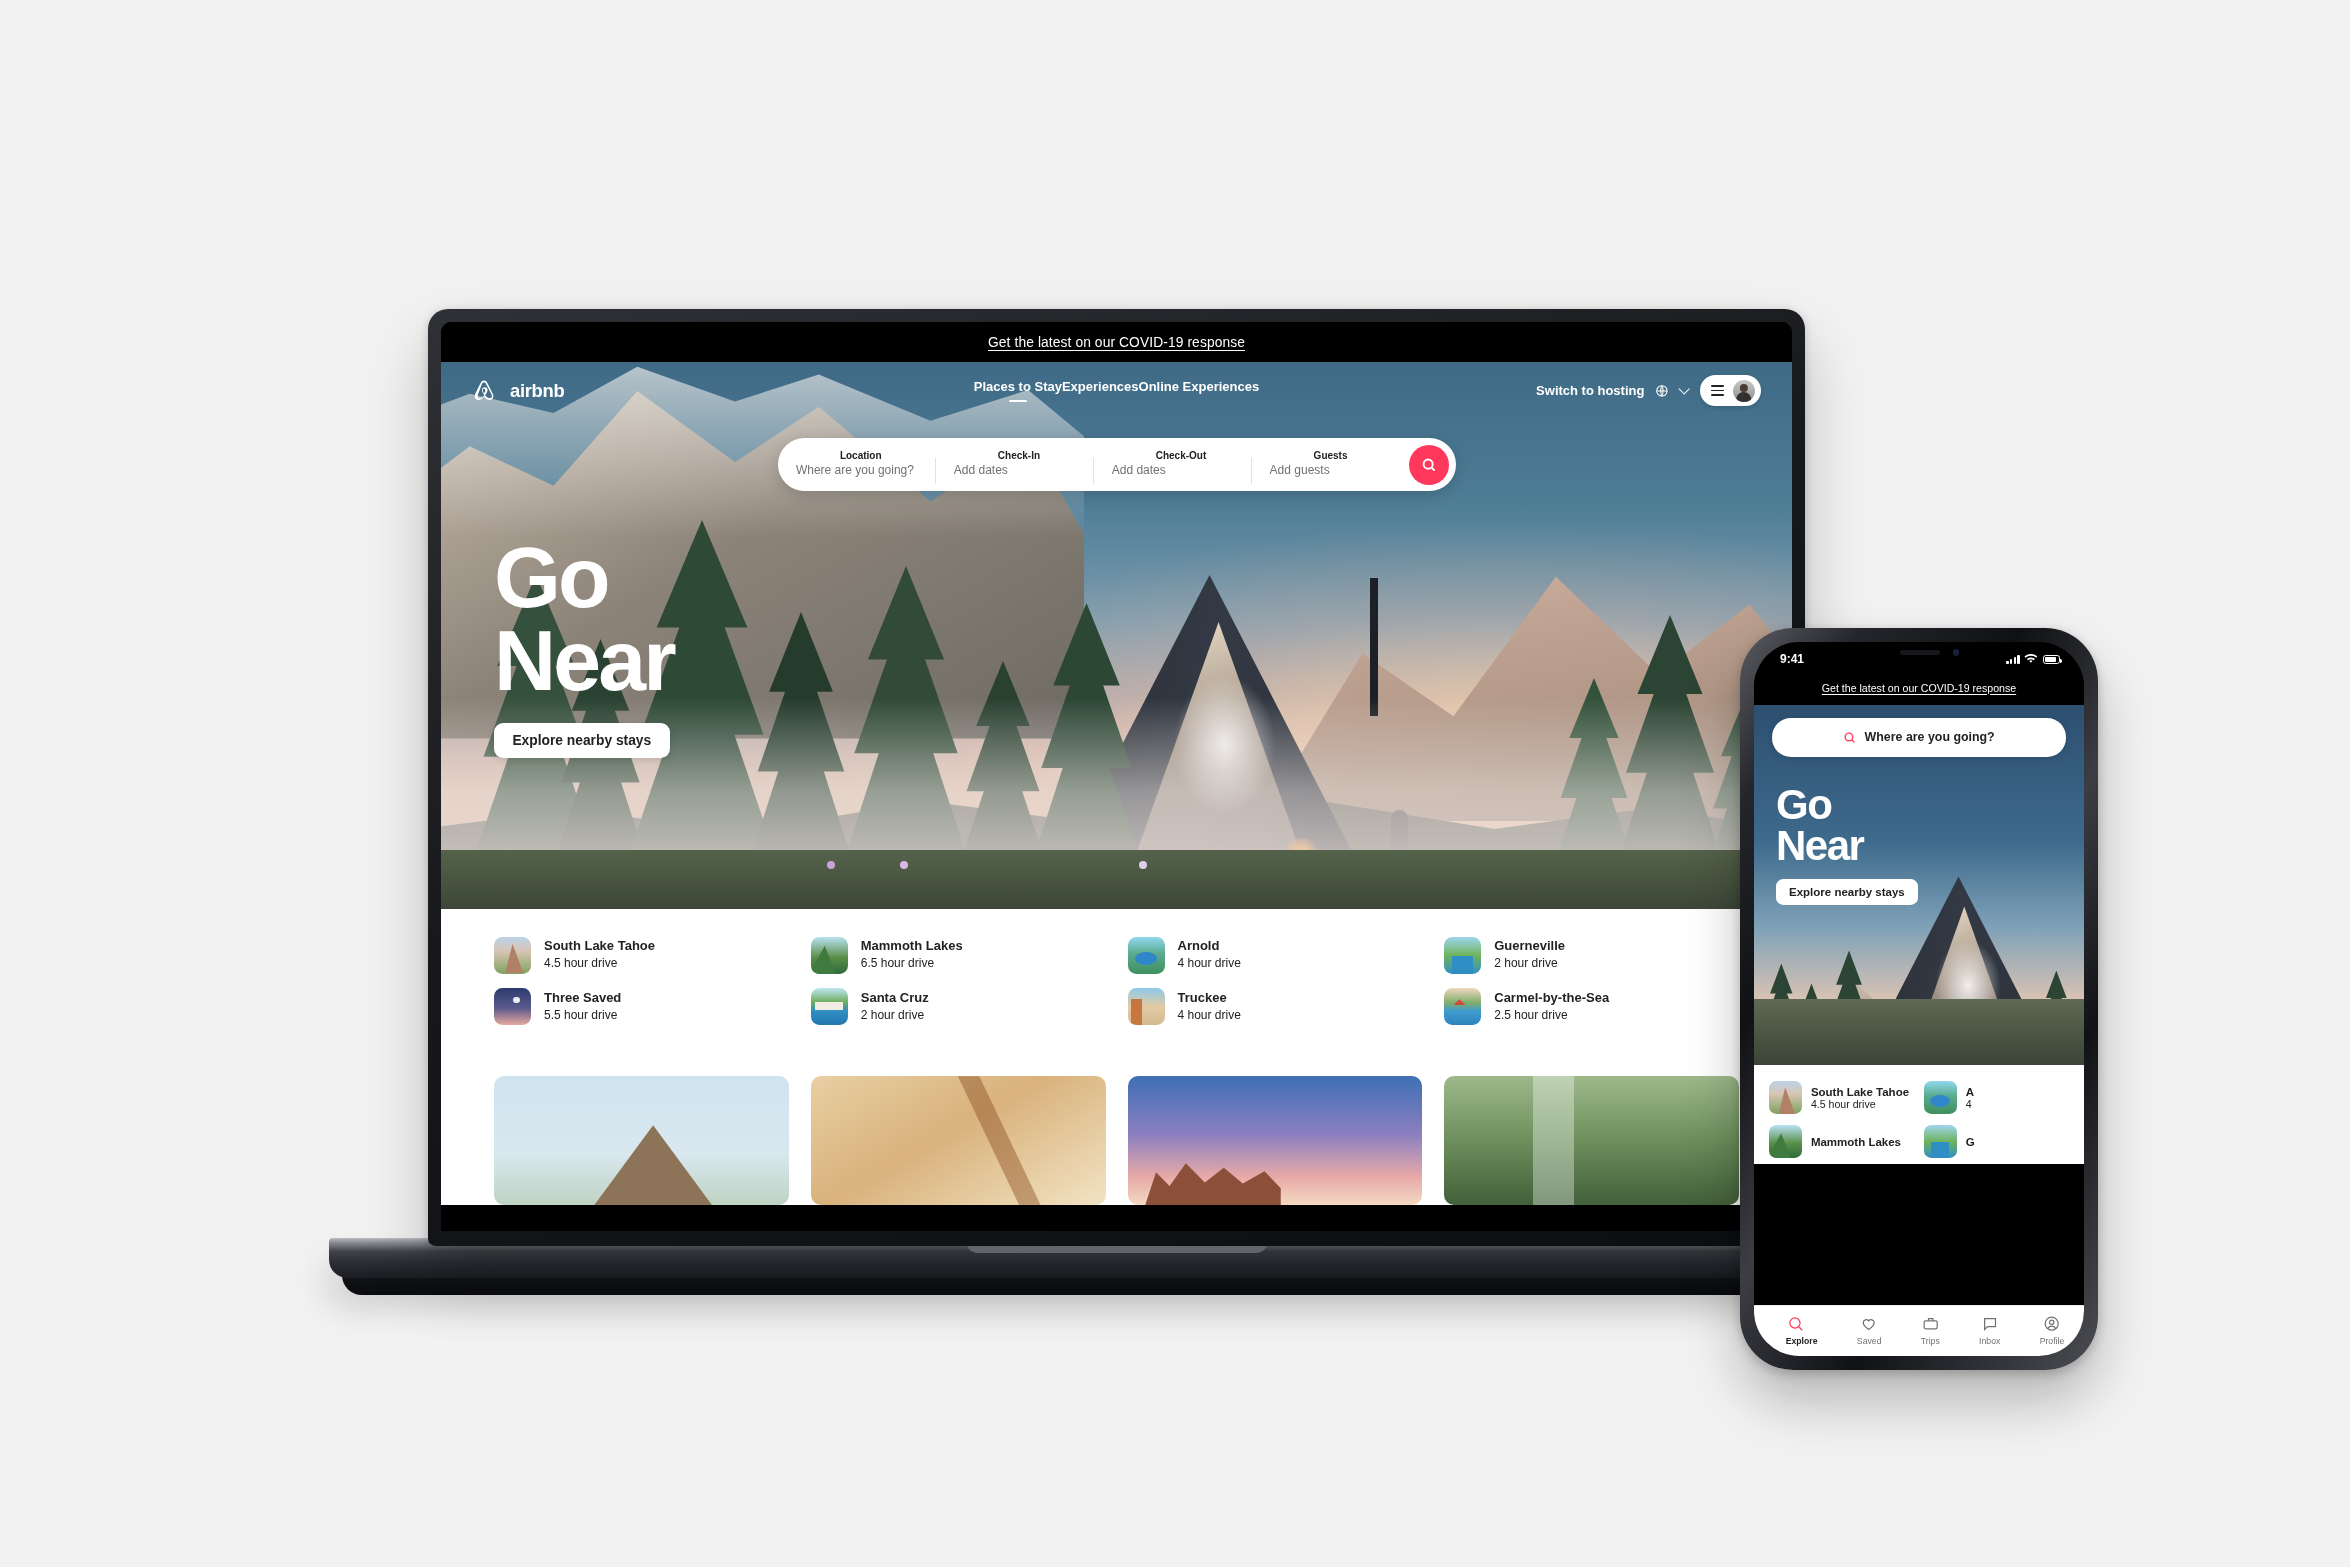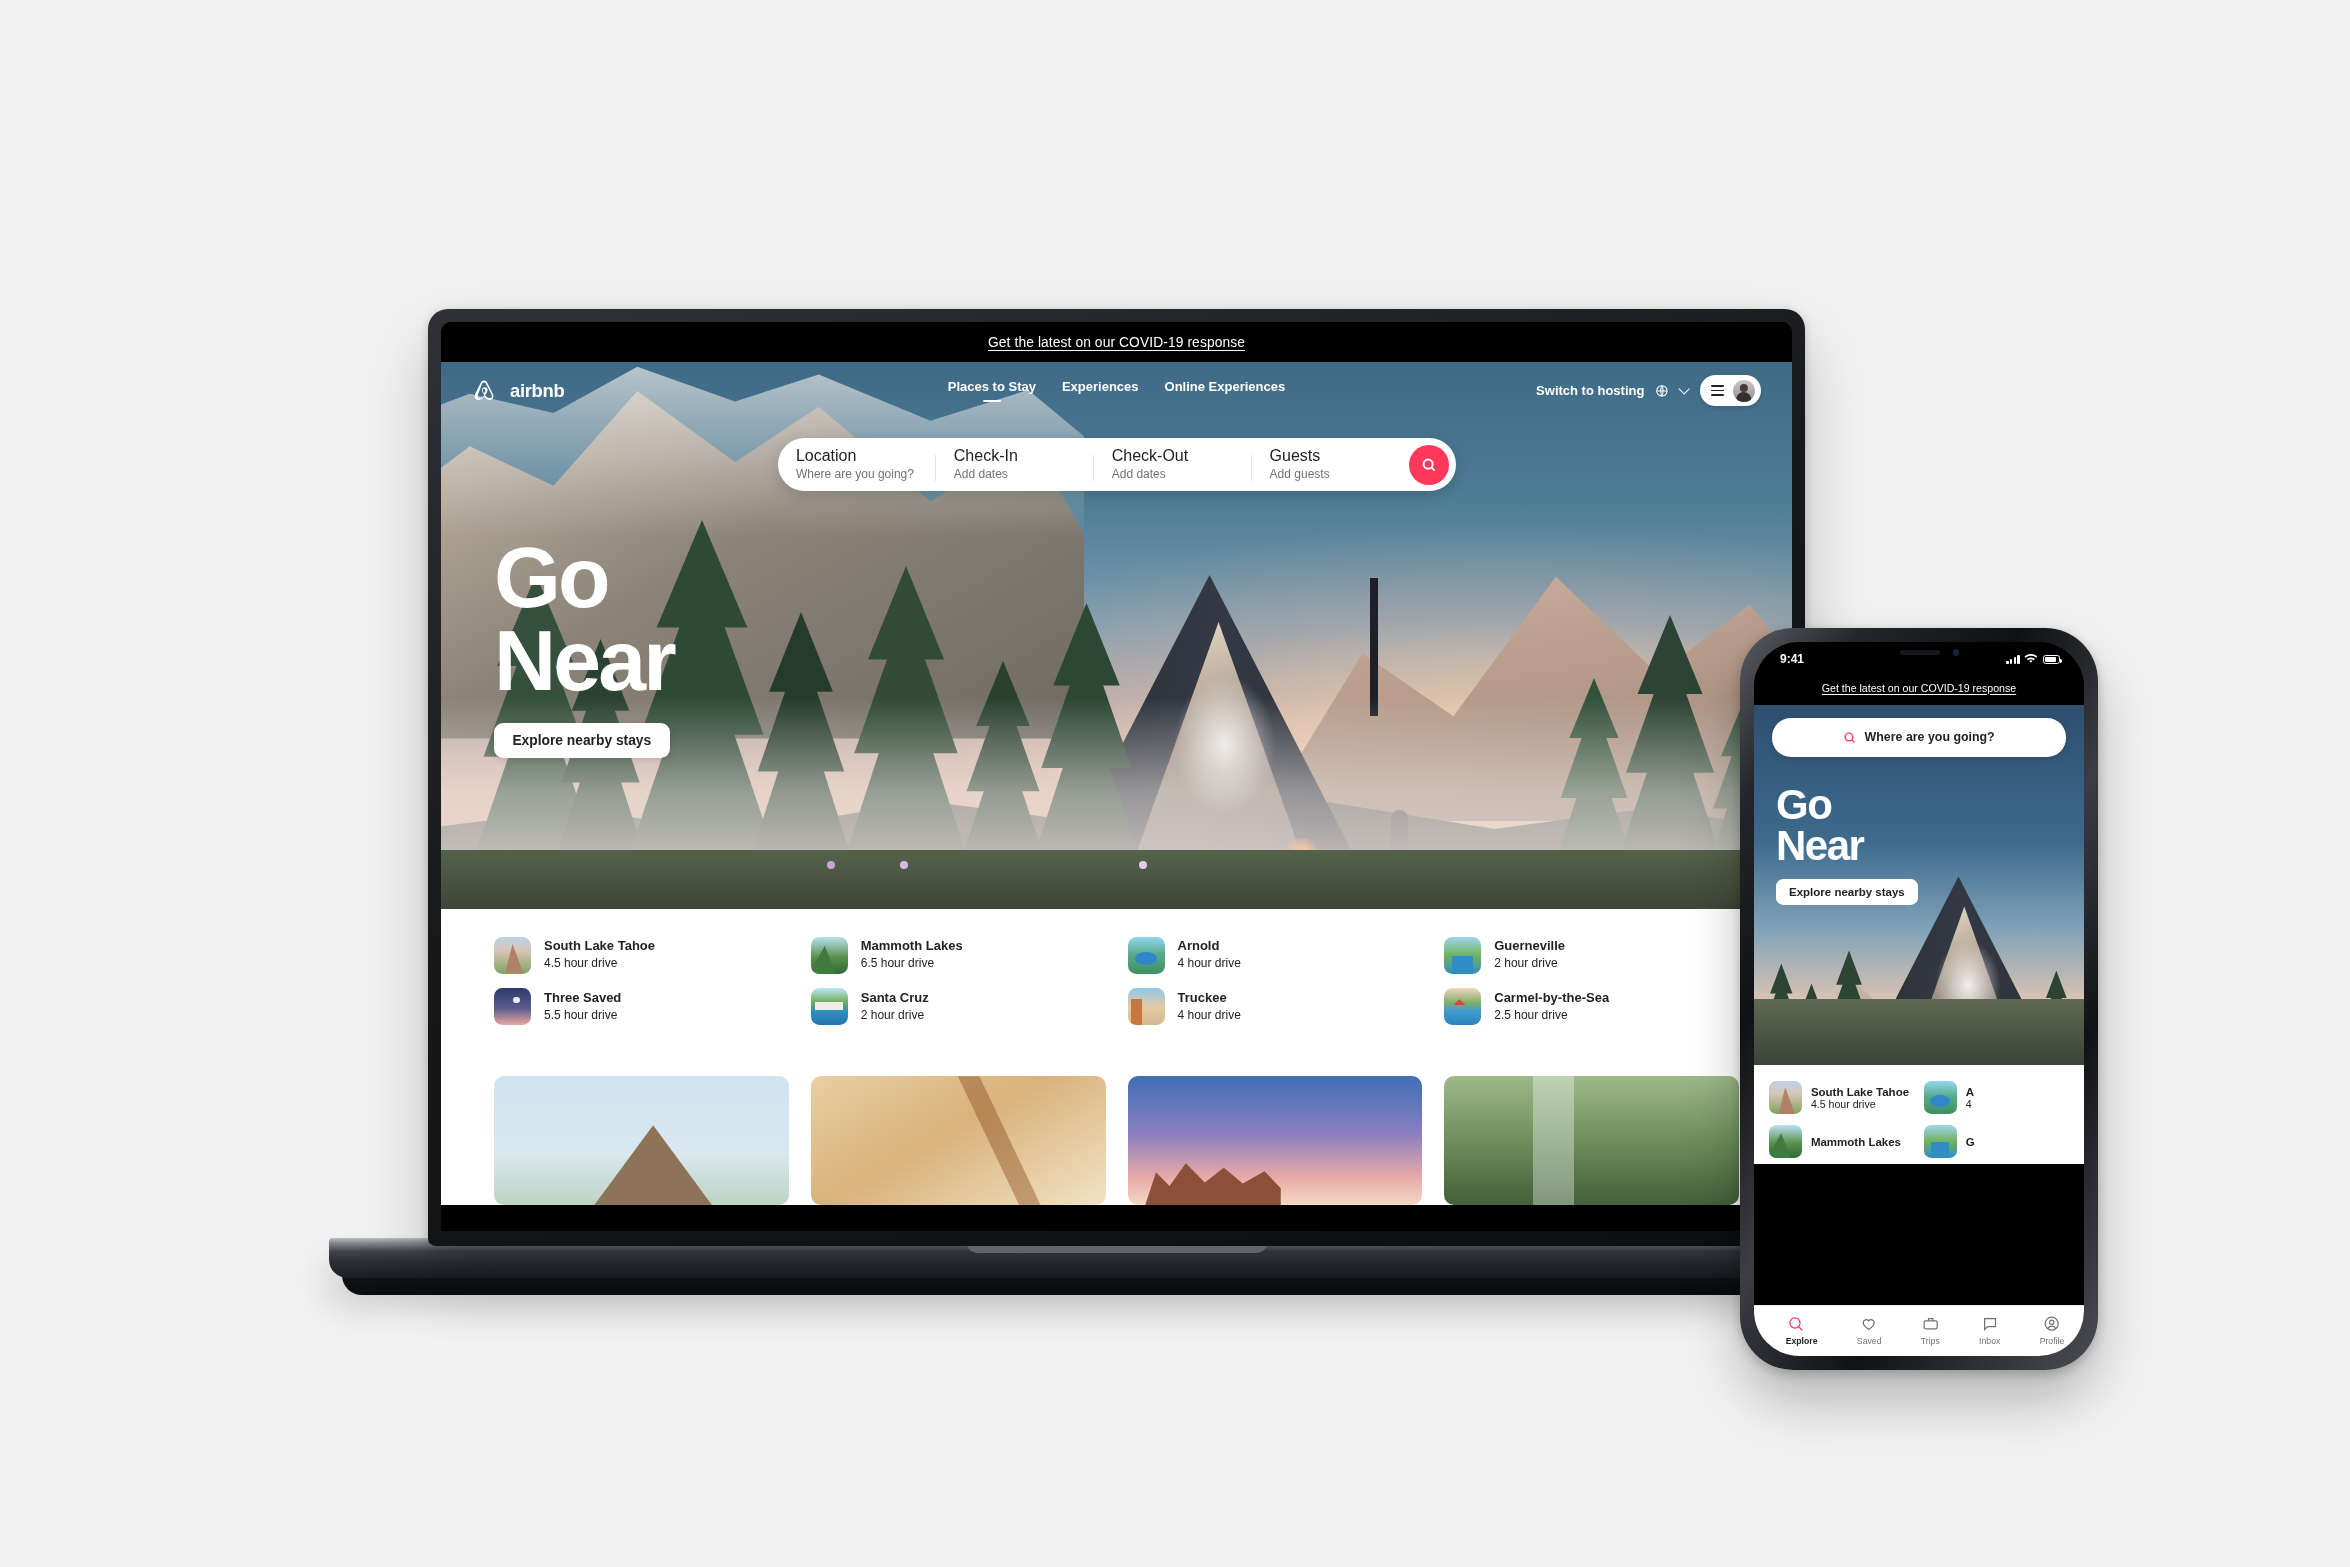--- a/index.html
+++ b/index.html
@@ -107,21 +107,21 @@
   .figure { position:absolute; bottom:42px; width:16.5px; height:57px;
     background:#4a4a52; border-radius:8.3px 8.3px 2.8px 2.8px; }
   .figure.f1 { left:950px; }
   .flower { position:absolute; bottom:40px; width:8.3px; height:8.3px; border-radius:50%; background:#c8a3d8; }
 
   
   .nav { position:absolute; left:0; right:0; top:0; height:57px; display:flex; align-items:center; padding:0 31px; z-index:6; }
   .brand { display:flex; align-items:center; gap:14px; color:#fff; }
   .brand svg { width:24px; height:24px; }
   .brand-name { font-size:18.4px; font-weight:700; letter-spacing:-0.3px; }
-  .nav-tabs { position:absolute; left:50%; transform:translateX(-50%); display:flex; gap:26px; }
+  .nav-tabs { position:absolute; left:50%; transform:translateX(-50%); display:flex; }
   .nav-tab { color:#fff; font-size:13px; font-weight:600; position:relative; padding-bottom:8.3px; cursor:pointer; white-space:nowrap; }
   .nav-tab.active:after { content:""; position:absolute; left:50%; transform:translateX(-50%); bottom:0; width:18.4px; height:1.8px; background:#fff; border-radius:1.8px; }
   .nav-right { margin-left:auto; display:flex; align-items:center; gap:11px; }
   .nav-host { color:#fff; font-size:13px; font-weight:600; cursor:pointer; white-space:nowrap; }
   .globe { width:13.8px; height:13.8px; color:#fff; }
   .chev { width:8.3px; height:8.3px; border-right:1.5px solid #fff; border-bottom:1.5px solid #fff; transform:rotate(45deg); margin-bottom:2.8px; }
   .user-pill { display:flex; align-items:center; gap:8.3px; background:#fff; border-radius:20px; padding:4.6px 6.4px 4.6px 11px; cursor:pointer; box-shadow:0 1.8px 4.6px rgba(0,0,0,.14); }
   .burger { display:flex; flex-direction:column; gap:2.8px; }
   .burger span { display:block; width:13.8px; height:1.7px; background:#222; border-radius:1.8px; }
   .avatar { width:22px; height:22px; border-radius:50%; background:linear-gradient(180deg,#c9c9c9,#8e8e8e); overflow:hidden; position:relative; }
@@ -130,21 +130,21 @@
 
   
   .searchbar {
     position:absolute; left:50%; transform:translateX(-50%); top:76px; z-index:7;
     width:678px; height:53px; background:#fff; border-radius:27.5px;
     display:flex; align-items:center; padding:0 6.4px 0 0;
     box-shadow:0 3.7px 14.7px rgba(0,0,0,.16);
   }
   .sf { flex:1; padding:0 18.4px; position:relative; }
   .sf + .sf:before { content:""; position:absolute; left:0; top:8.3px; height:26px; width:0.9px; background:#e2e2e2; }
-  .sf-label { font-size:16px; font-weight:400; color:#222; line-height:1.25; }
+  .sf-label { font-size:10px; font-weight:700; color:#222; line-height:1.25;margin-left:44px; }
   .sf-val { font-size:12px; color:#717171; line-height:1.3; margin-top:0.9px; }
   .search-btn { width:40px; height:40px; border-radius:50%; background:#ff385c; display:flex; align-items:center; justify-content:center; border:none; cursor:pointer; flex:0 0 auto; }
   .search-btn svg { width:15.6px; height:15.6px; stroke:#fff; }
 
   
   .hero-copy { position:absolute; left:53px; top:174px; z-index:5; }
   .hero-h1 { color:#fff; font-size:86px; line-height:.96; font-weight:700; letter-spacing:-2.8px; }
   .hero-pill { display:inline-block; margin-top:22px; background:#fff; color:#222; font-size:13.8px; font-weight:600; padding:10px 18.4px; border-radius:9.2px; cursor:pointer; box-shadow:0 1.8px 7.3px rgba(0,0,0,.13); }
 
   

